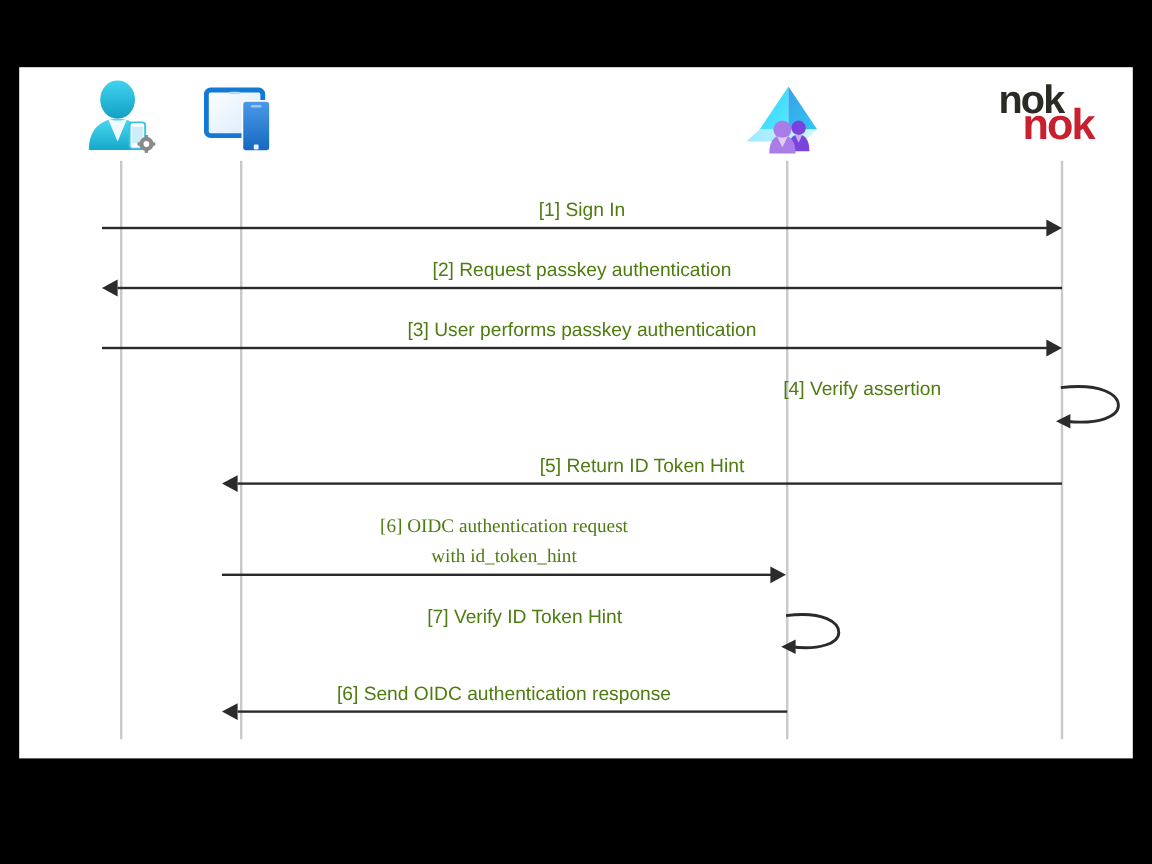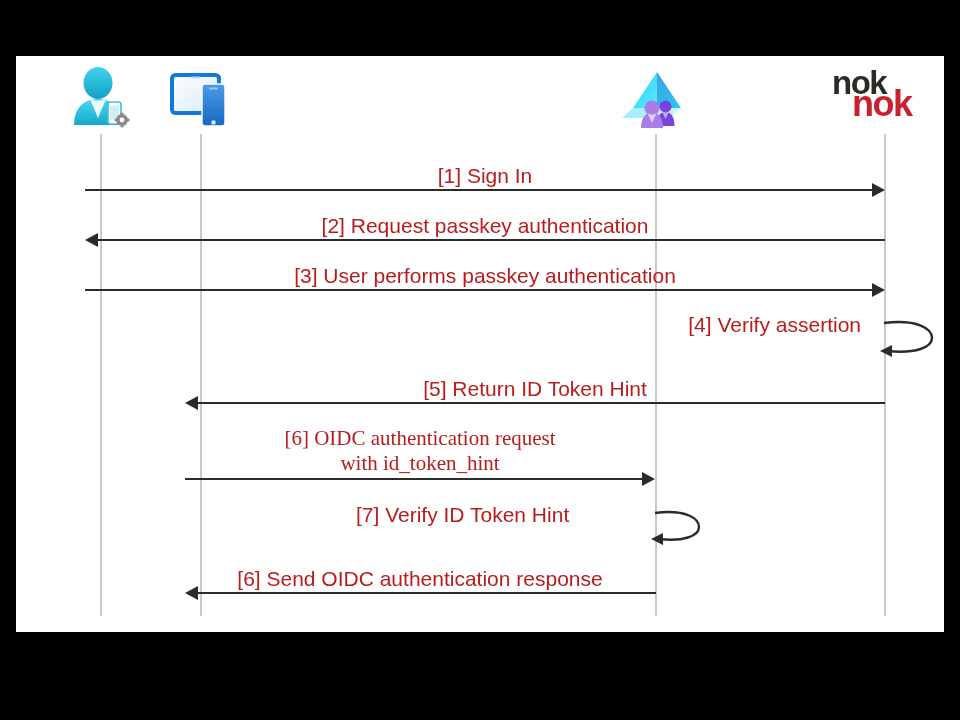--- a/index.html
+++ b/index.html
@@ -63,22 +63,22 @@
 
   
   .msg-line {
     position: absolute;
     height: 2px;
     background: #2b2b2b;
   }
   .msg-label {
     position: absolute;
     font-family: "Liberation Sans", sans-serif;
-    font-size: 21px;
-    color: #b91c1c;
+    font-size: 16px;
+    color: #4d7c0f;
     white-space: pre;
     text-align: center;
     line-height: 25px;
   }
   .arrowhead {
     position: absolute;
     width: 0;
     height: 0;
     border-top: 7px solid transparent;
     border-bottom: 7px solid transparent;
@@ -206,21 +206,21 @@
       <div class="arrowhead right" style="left:856px; top:127px;"></div>
 
       <div class="msg-label" style="left:69px; top:157px; width:800px;">[2] Request passkey authentication</div>
       <div class="msg-line" style="left:82px; top:183px; width:787px;"></div>
       <div class="arrowhead left" style="left:69px; top:177px;"></div>
 
       <div class="msg-label" style="left:69px; top:207px; width:800px;">[3] User performs passkey authentication</div>
       <div class="msg-line" style="left:69px; top:233px; width:788px;"></div>
       <div class="arrowhead right" style="left:856px; top:227px;"></div>
 
-      <div class="msg-label" style="left:560px; top:256px; width:285px; text-align:right;">[4] Verify assertion</div>
+      <div class="msg-label" style="left:560px; top:256px; width:285px; text-align:center;">[4] Verify assertion</div>
       <div class="selfloop" style="left:862px; top:258px;">
         <svg width="60" height="46" viewBox="0 0 60 46">
           <path d="M6 9 C40 5 54 15 54 24 C54 33 38 40 10 37" fill="none" stroke="#2b2b2b" stroke-width="2.4"></path>
           <polygon points="14,31 14,43 2,37" fill="#2b2b2b"></polygon>
         </svg>
       </div>
 
       <div class="msg-label" style="left:169px; top:320px; width:700px;">[5] Return ID Token Hint</div>
       <div class="msg-line" style="left:182px; top:346px; width:687px;"></div>
       <div class="arrowhead left" style="left:169px; top:340px;"></div>

